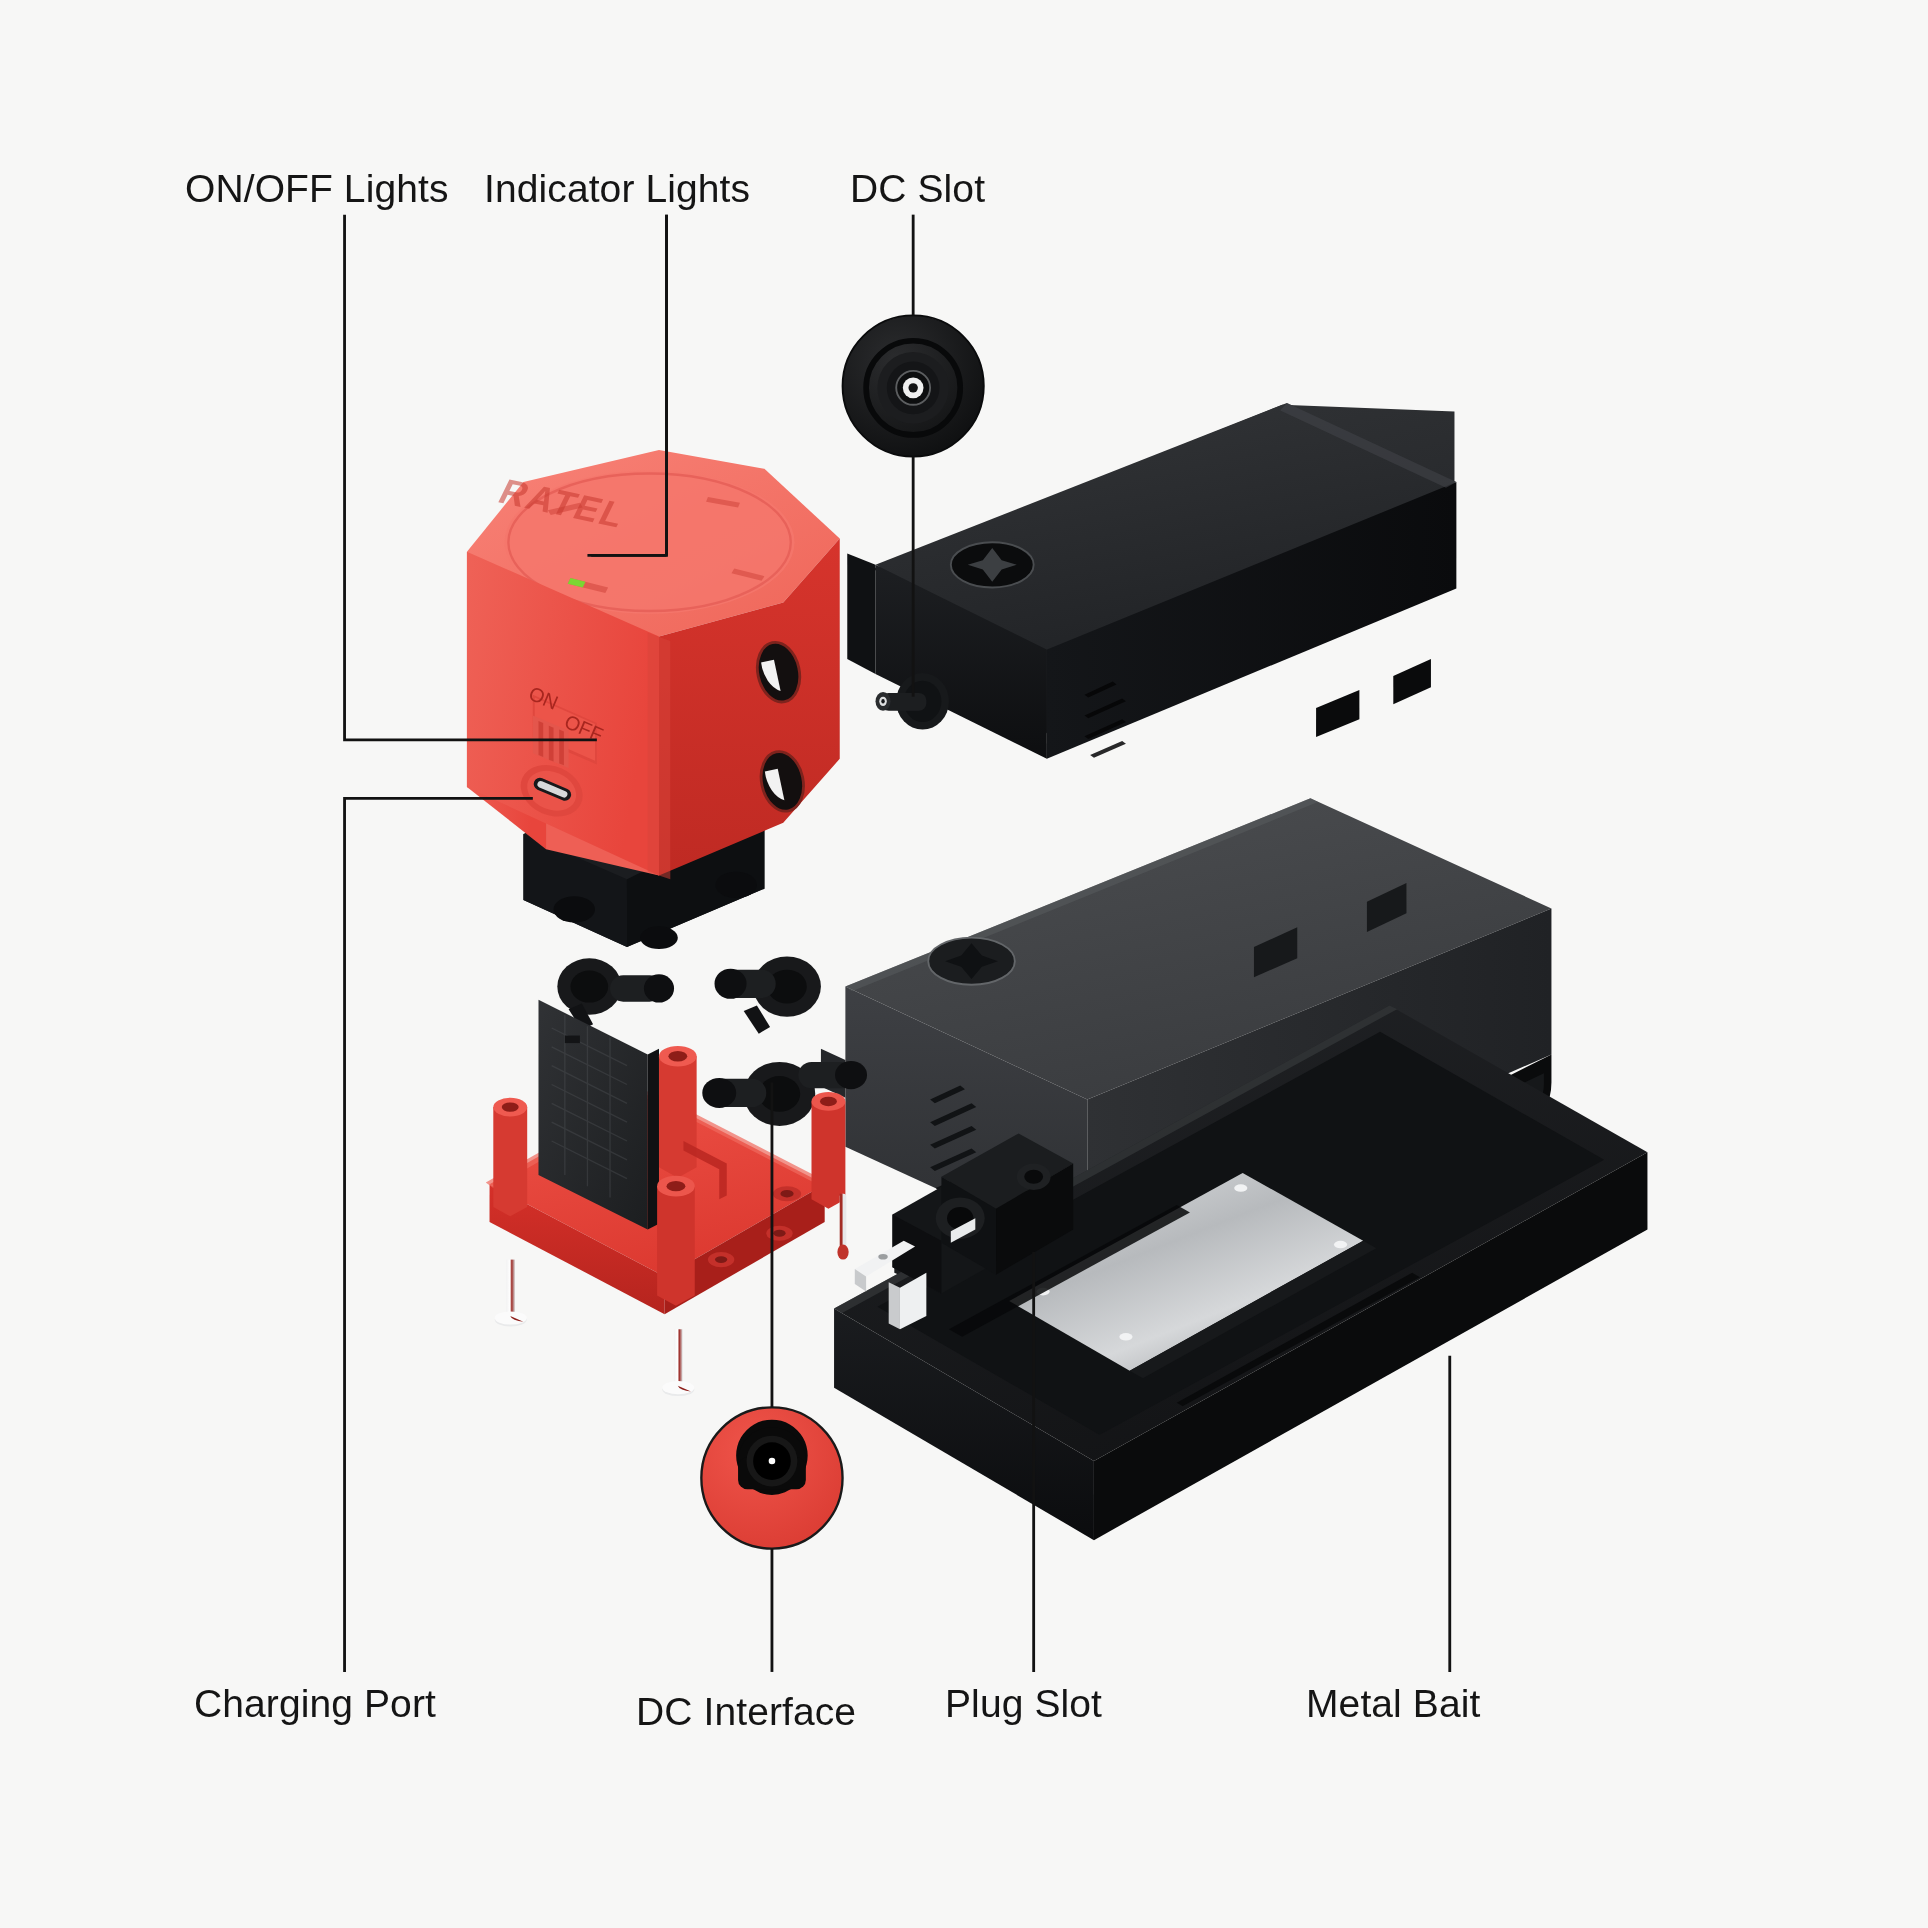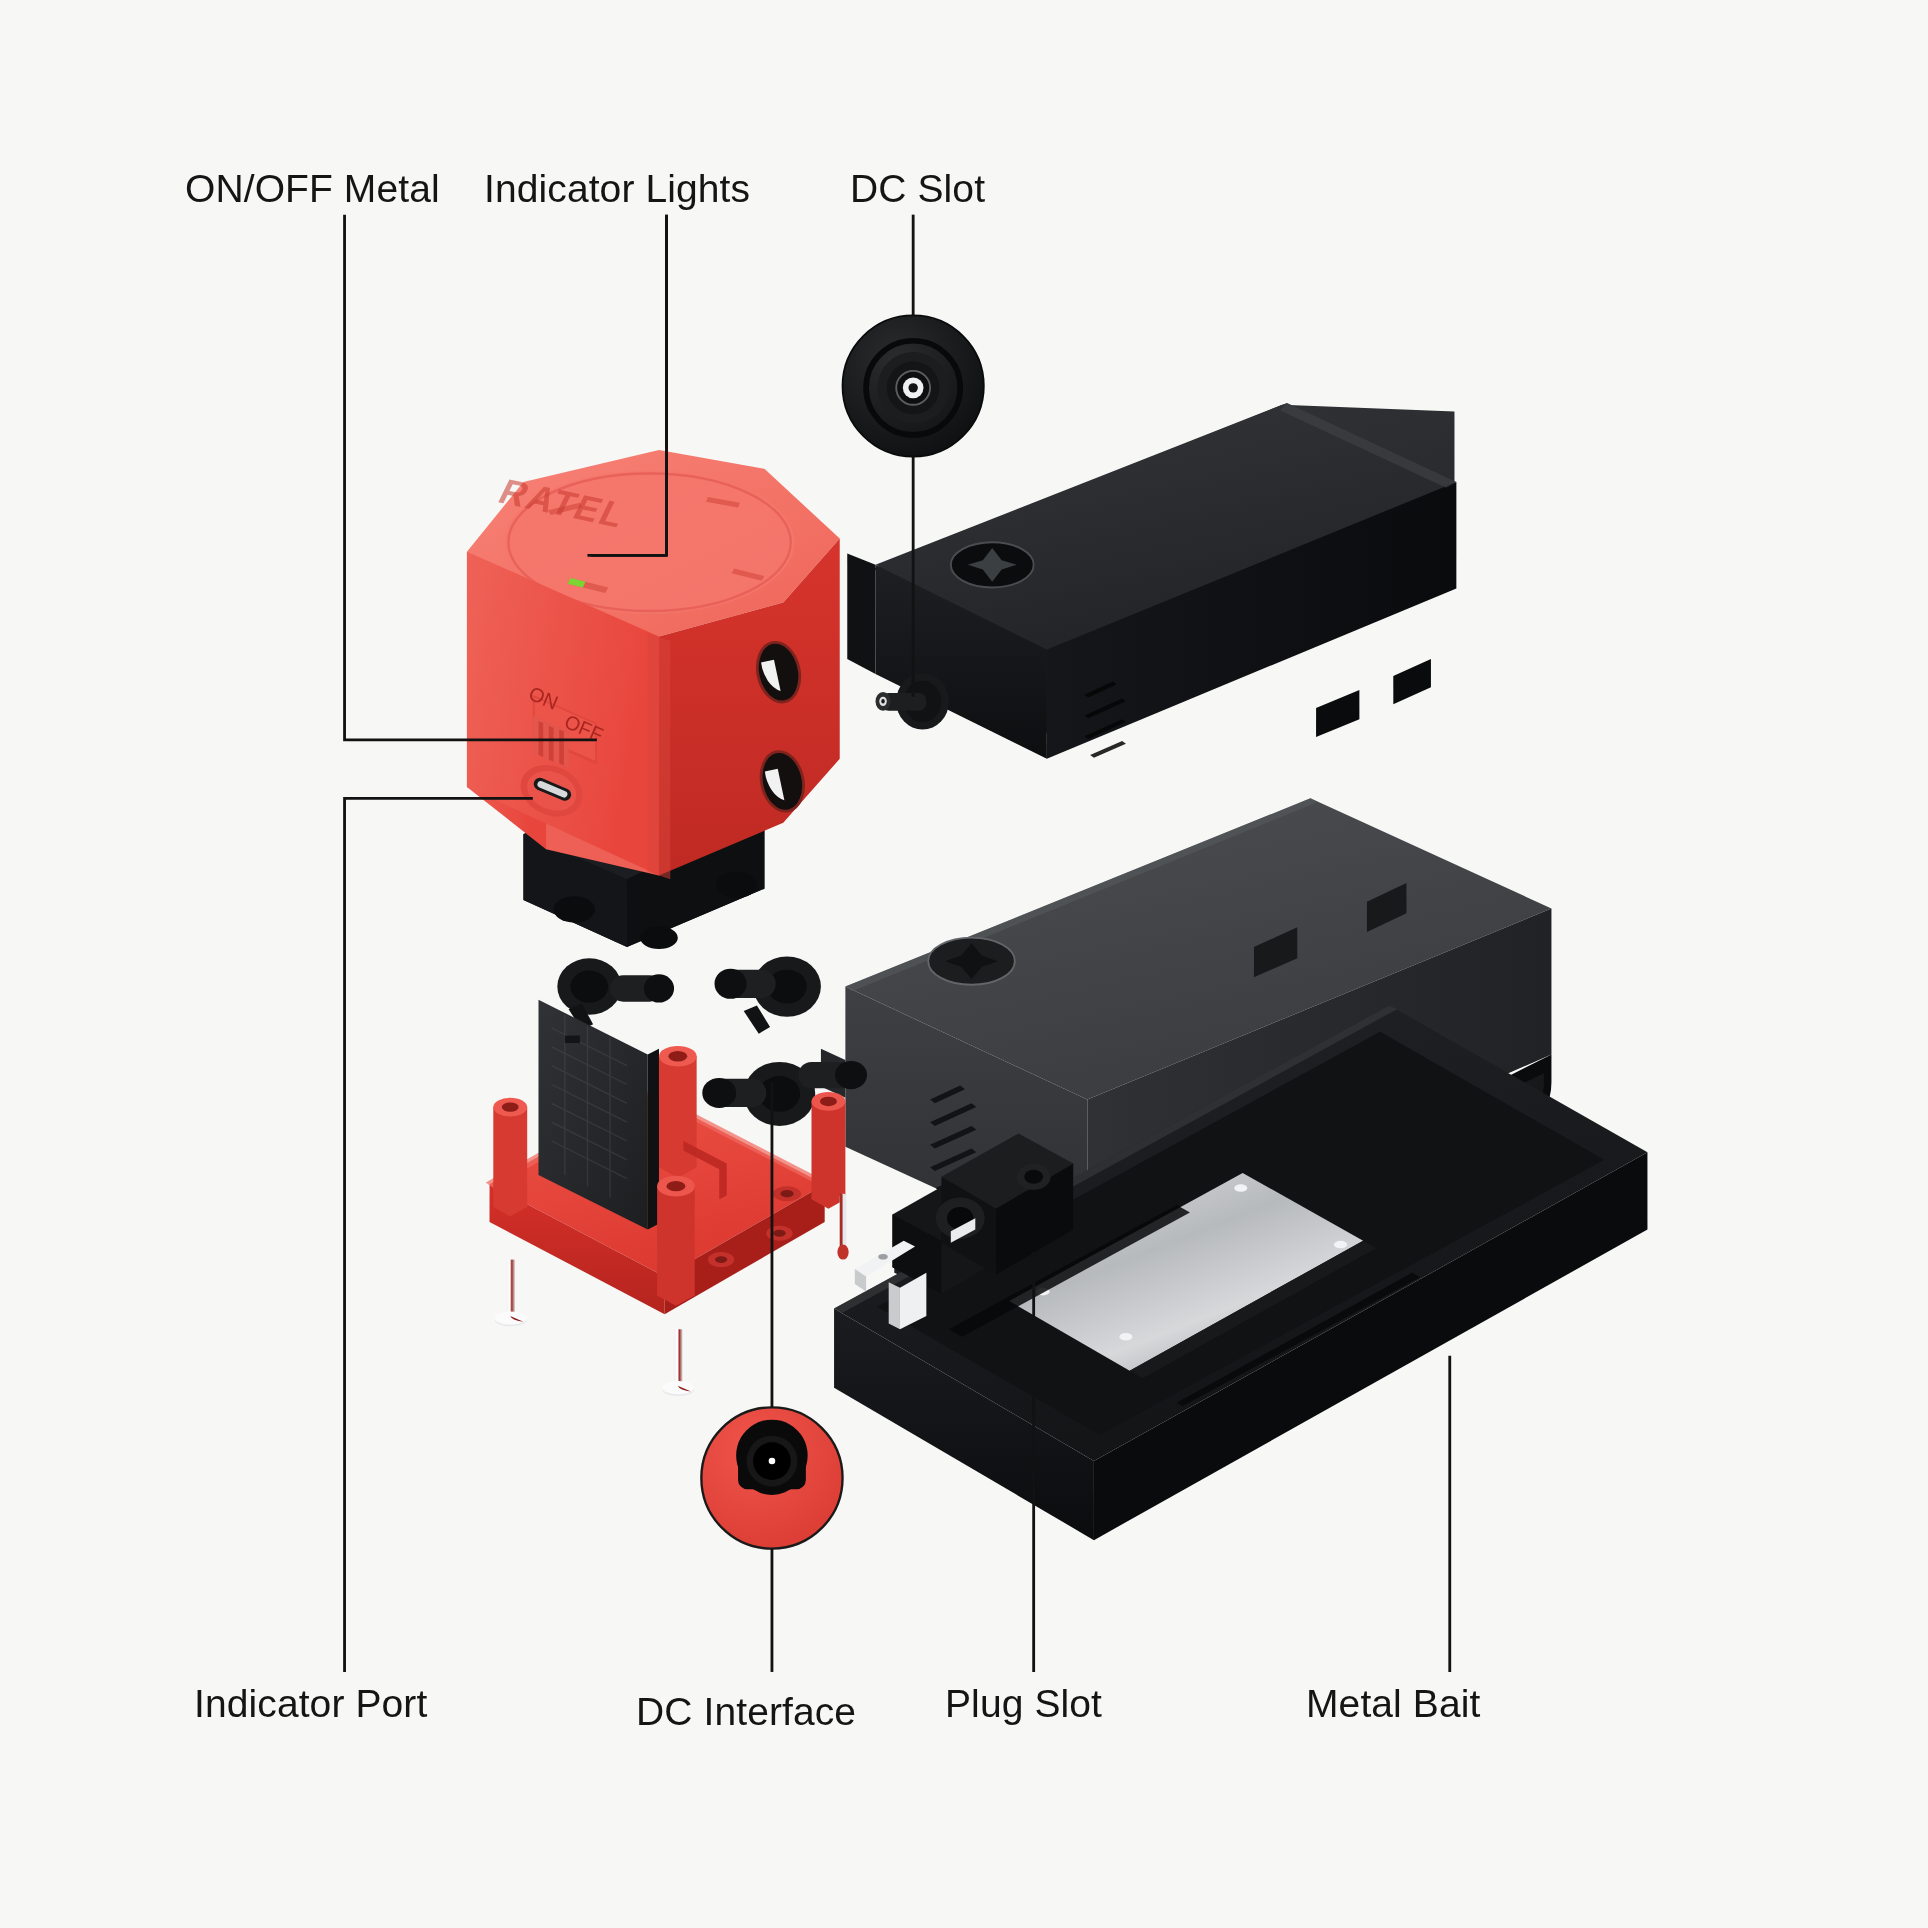--- a/index.html
+++ b/index.html
@@ -458,27 +458,27 @@
 
       <path d="M820,1776 L820,1645"></path>
       <path d="M820,1495 L820,1150"></path>
 
       <path d="M1098,1776 L1098,1330"></path>
 
       <path d="M1540,1776 L1540,1440"></path>
     </g>
   </svg>
 
-  <div class="lbl" style="left:185px; top:169px;">ON/OFF Metal</div>
+  <div class="lbl" style="left:185px; top:169px;">ON/OFF Lights</div>
 
   <div class="lbl" style="left:484px; top:169px;">Indicator Lights</div>
 
   <div class="lbl" style="left:850px; top:169px;">DC Slot</div>
 
-  <div class="lbl" style="left:194px; top:1684px;">Indicator Port</div>
+  <div class="lbl" style="left:194px; top:1684px;">Charging Port</div>
 
   <div class="lbl" style="left:636px; top:1684px;margin-top:8px;">DC Interface</div>
 
   <div class="lbl" style="left:945px; top:1684px;">Plug Slot</div>
 
   <div class="lbl" style="left:1306px; top:1684px;">Metal Bait</div>
 
 </div>
 
 

